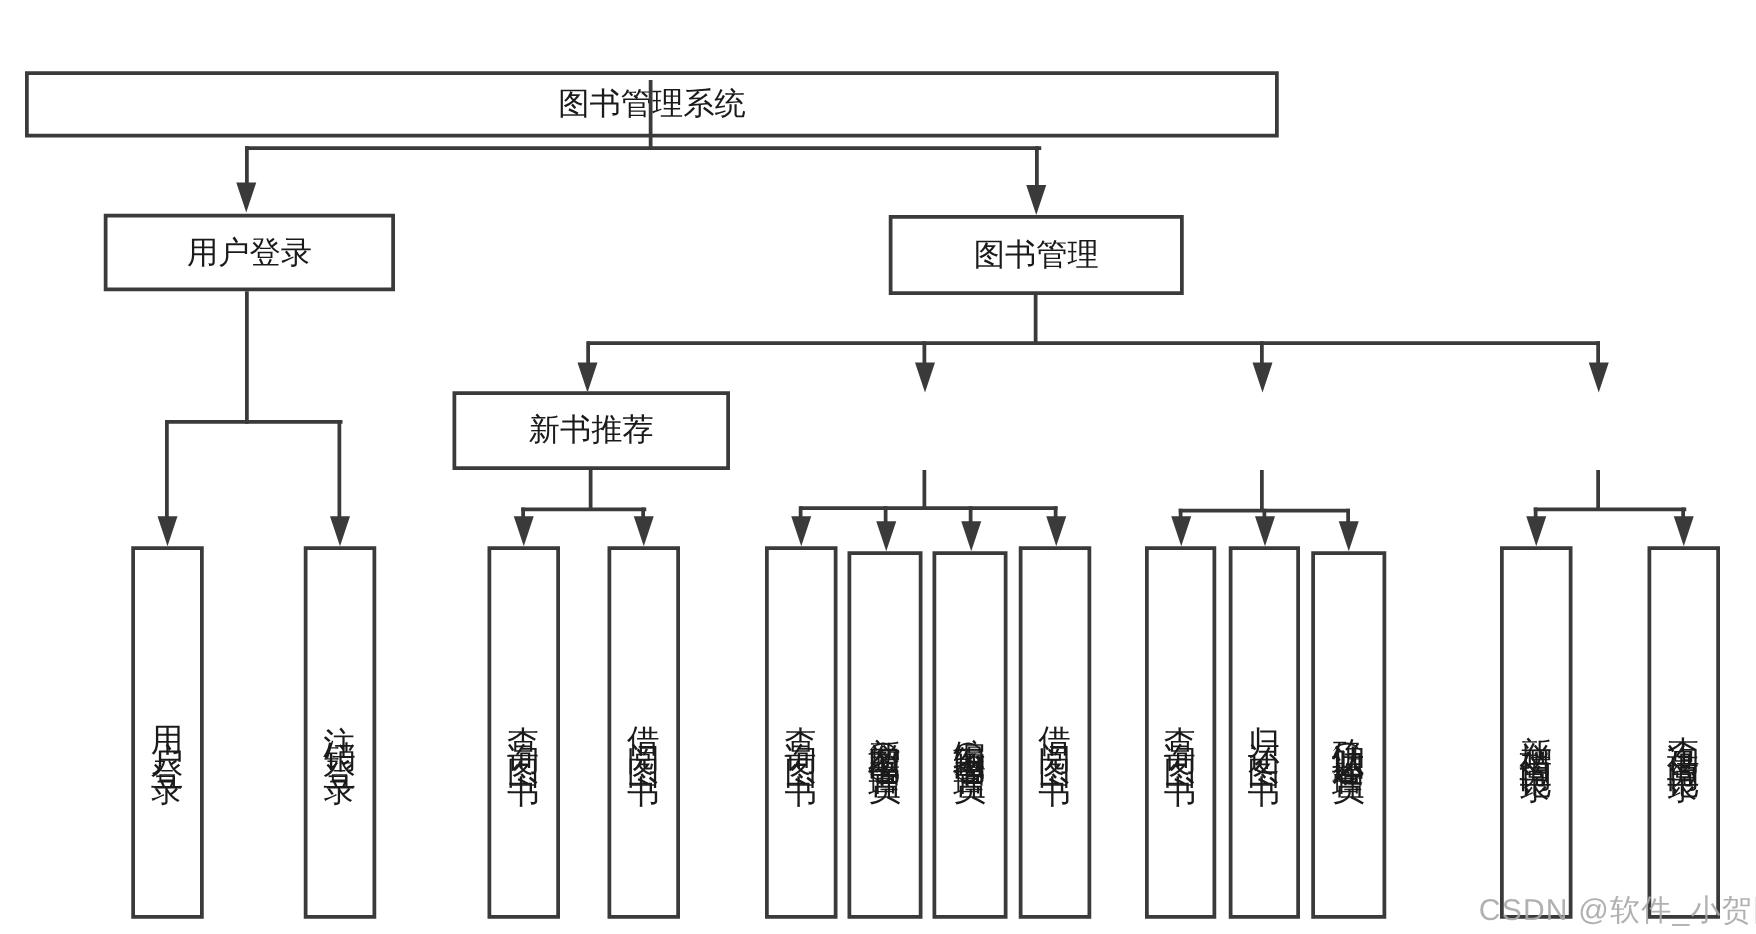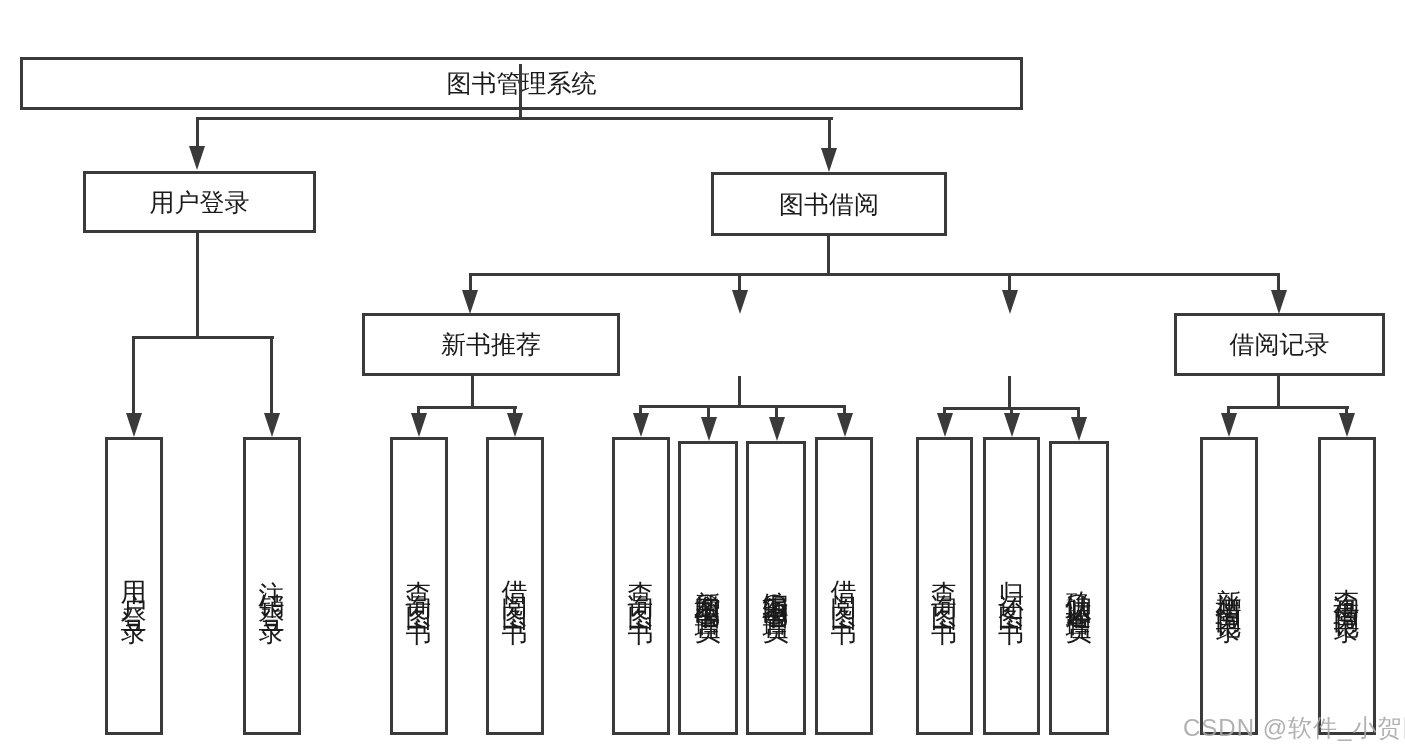--- a/index.html
+++ b/index.html
@@ -39,42 +39,41 @@
   <div class="box" style="left:20px;top:13px;width:1003px;height:53px;margin-top:44px;">图书管理系统</div>
 
   <div class="line" style="left:519px;top:64px;width:3px;height:56px;"></div>
   <div class="line" style="left:196px;top:117px;width:637px;height:3px;"></div>
   <div class="line" style="left:196px;top:117px;width:3px;height:32px;"></div>
   <div class="ah" style="left:189px;top:146px;"></div>
   <div class="line" style="left:828px;top:117px;width:3px;height:32px;"></div>
   <div class="ah" style="left:821px;top:148px;"></div>
 
   <div class="box" style="left:83px;top:171px;width:233px;height:62px;">用户登录</div>
-  <div class="box" style="left:711px;top:172px;width:236px;height:64px;">图书借阅</div>
+  <div class="box" style="left:711px;top:172px;width:236px;height:64px;">图书管理</div>
 
   <div class="line" style="left:196px;top:233px;width:3px;height:106px;"></div>
   <div class="line" style="left:133px;top:336px;width:141px;height:3px;"></div>
   <div class="line" style="left:132px;top:336px;width:3px;height:78px;"></div>
   <div class="ah" style="left:126px;top:413px;"></div>
   <div class="line" style="left:270px;top:336px;width:3px;height:78px;"></div>
   <div class="ah" style="left:264px;top:413px;"></div>
 
   <div class="line" style="left:827px;top:236px;width:3px;height:39px;"></div>
   <div class="line" style="left:470px;top:273px;width:810px;height:3px;"></div>
   <div class="line" style="left:469px;top:273px;width:3px;height:18px;"></div>
   <div class="ah" style="left:462px;top:290px;"></div>
   <div class="line" style="left:738px;top:273px;width:3px;height:18px;"></div>
   <div class="ah" style="left:732px;top:290px;"></div>
   <div class="line" style="left:1008px;top:273px;width:3px;height:18px;"></div>
   <div class="ah" style="left:1002px;top:290px;"></div>
   <div class="line" style="left:1277px;top:273px;width:3px;height:18px;"></div>
   <div class="ah" style="left:1271px;top:290px;"></div>
 
-  <div class="box" style="left:362px;top:313px;width:258px;height:63px;">新书推荐</div>
-  <div class="box" style="left:1174px;top:313px;width:211px;height:63px;">借阅记录</div>
+  <div class="box" style="left:362px;top:313px;width:222px;height:63px;">新书推荐</div>
 
   <div class="line" style="left:471px;top:376px;width:3px;height:31px;"></div>
   <div class="line" style="left:417px;top:406px;width:100px;height:3px;"></div>
   <div class="line" style="left:417px;top:406px;width:3px;height:9px;"></div>
   <div class="ah" style="left:411px;top:413px;"></div>
   <div class="line" style="left:513px;top:406px;width:3px;height:9px;"></div>
   <div class="ah" style="left:507px;top:413px;"></div>
 
   <div class="line" style="left:738px;top:376px;width:3px;height:30px;"></div>
   <div class="line" style="left:640px;top:405px;width:206px;height:3px;"></div>

